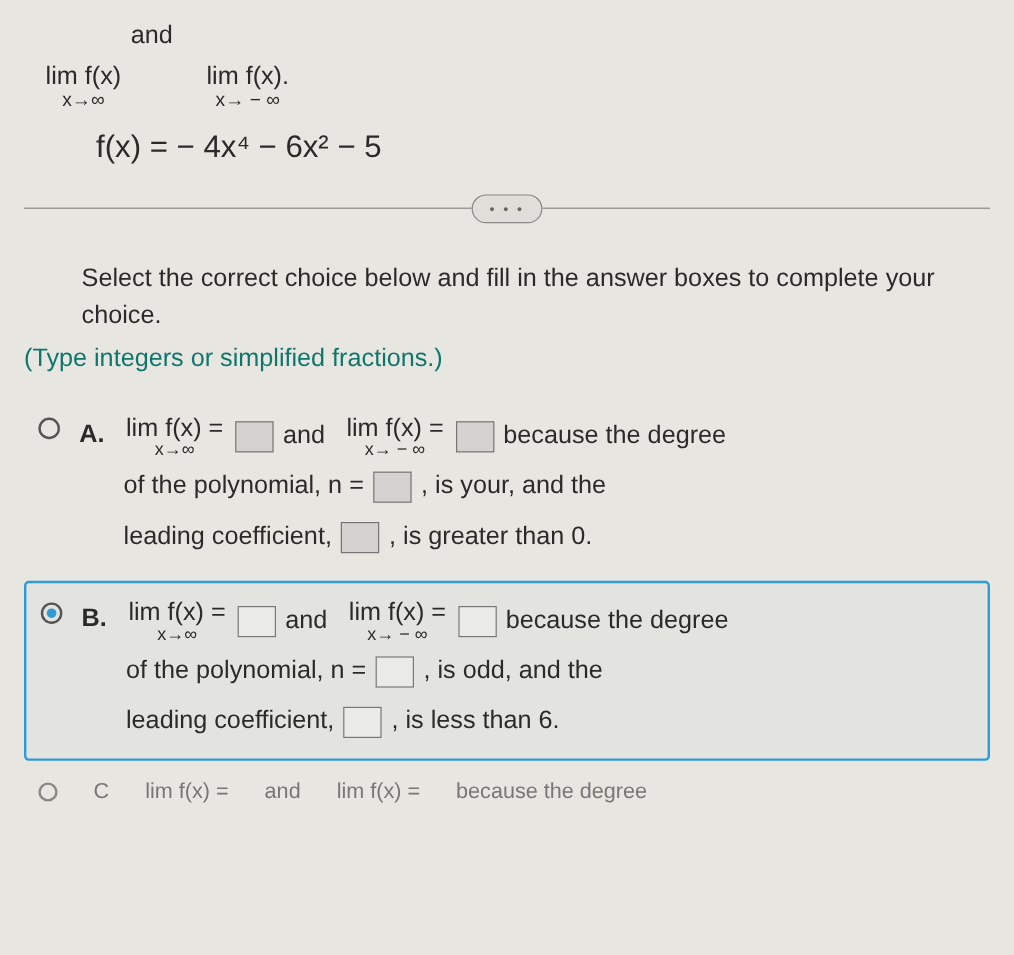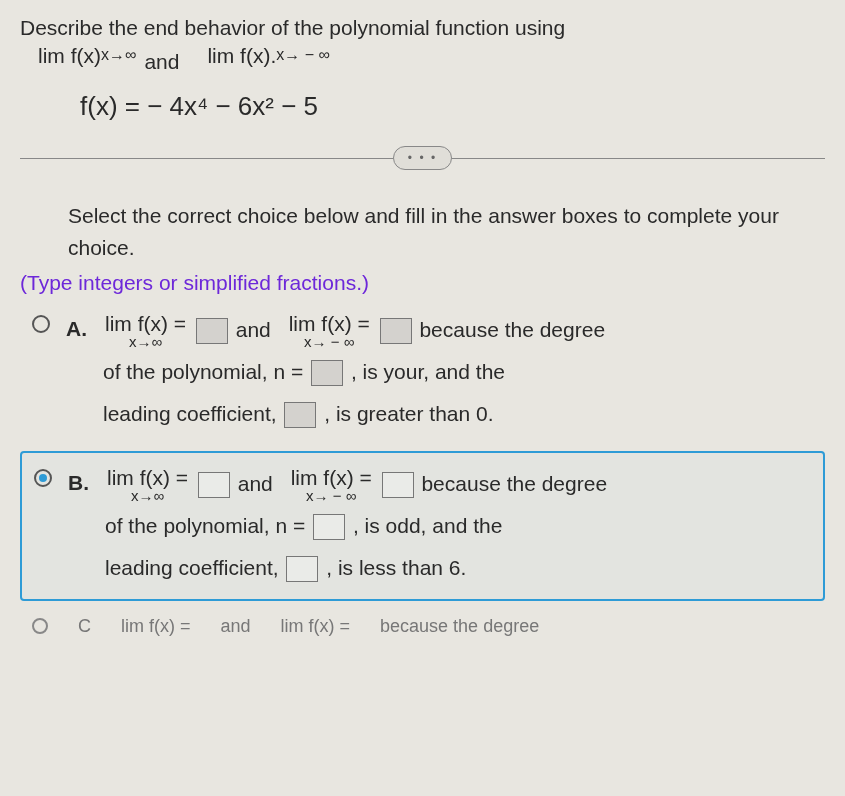--- a/index.html
+++ b/index.html
@@ -11,23 +11,25 @@
       padding: 12px 20px;
       color: #2a2a2a;
       font-size: 21px;
       line-height: 1.5;
       position: relative;
     }
     .question { margin-bottom: 10px; }
     .lim-row { display: flex; align-items: flex-start; gap: 8px; }
     .lim-stack {
       display: inline-flex;
+      flex-direction: column;
       align-items: center;
       line-height: 1.1;
       vertical-align: middle;
+      margin-top: 40px;
     }
     .lim-top { font-size: 21px; }
     .lim-sub { font-size: 16px; }
     .func-def { margin: 10px 0 20px 60px; font-size: 26px; }
     .divider-wrap {
       display: flex;
       align-items: center;
       justify-content: center;
       margin: 20px 0 30px;
     }
@@ -40,21 +42,21 @@
       border: 1px solid #888;
       border-radius: 12px;
       padding: 2px 14px;
       font-size: 12px;
       color: #666;
       background: #e0ded8;
       letter-spacing: 2px;
       cursor: pointer;
     }
     .instructions { margin-bottom: 4px; margin-left: 48px; }
-    .hint { color: #6d28d9; }
+    .hint { color: #0f766e; margin-bottom: 18px; }
     .choice {
       display: flex;
       align-items: flex-start;
       gap: 16px;
       padding: 10px 12px;
       margin-bottom: 6px;
     }
     .choice.selected {
       border: 2px solid #2e9bd6;
       border-radius: 4px;
@@ -114,21 +116,20 @@
       align-items: center;
     }
     .trunc-radio {
       width: 16px; height: 16px; border: 2px solid #888; border-radius: 50%;
     }
   </style>
 </head>
 <body>
 
 <div class="question">
-  <div>Describe the end behavior of the polynomial function using</div>
   <div class="lim-row">
     <span style="width:10px"></span>
     <span class="lim-stack">
       <span class="lim-top">lim f(x)</span>
       <span class="lim-sub">x→∞</span>
     </span>
     <span style="padding-top:2px">and</span>
     <span class="lim-stack" style="margin-left:20px">
       <span class="lim-top">lim f(x).</span>
       <span class="lim-sub">x→ − ∞</span>

